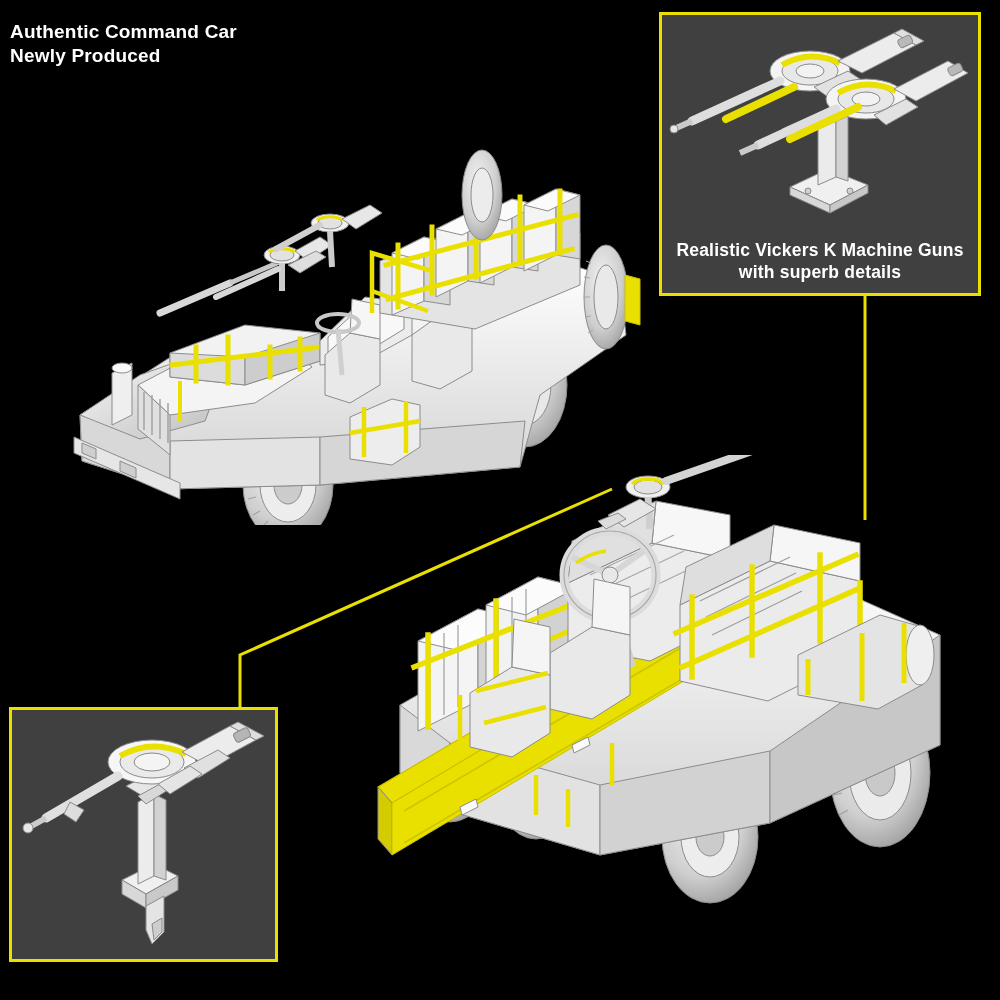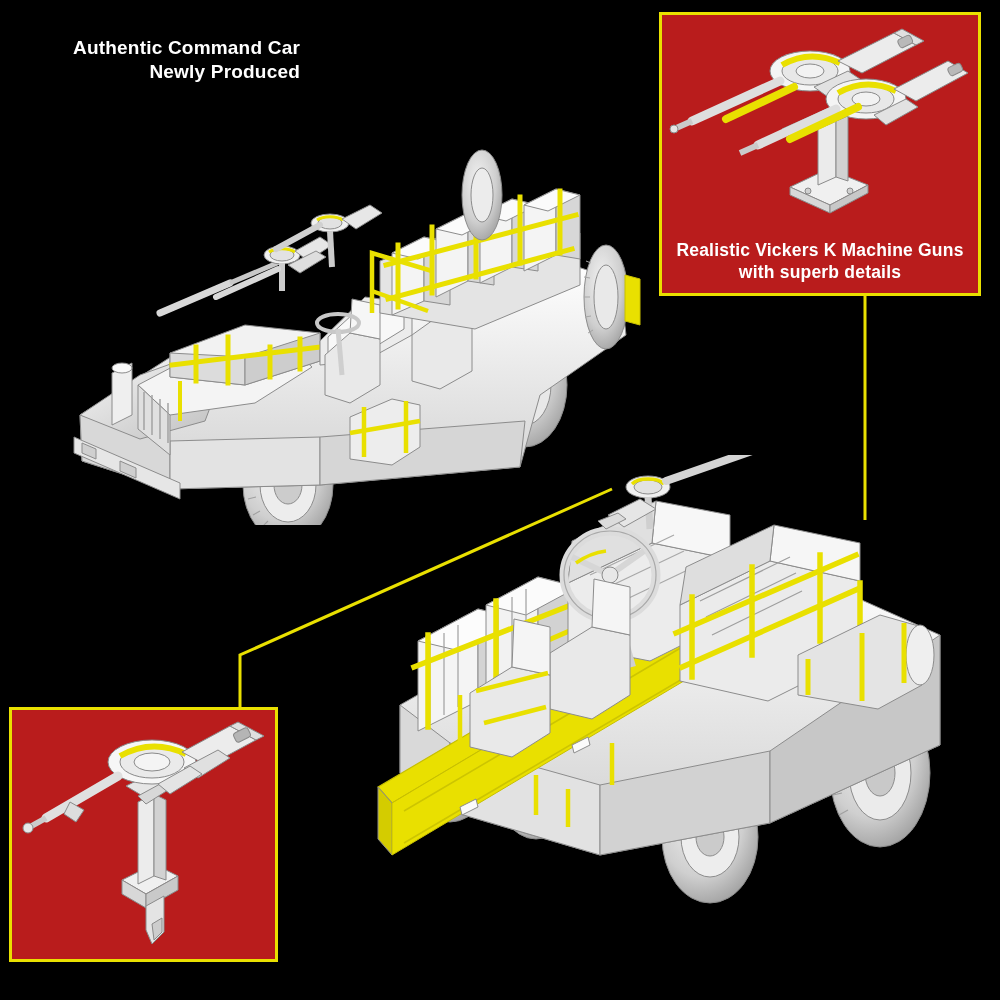--- a/index.html
+++ b/index.html
@@ -5,25 +5,25 @@
   html,body{margin:0;padding:0;background:#000;}
   body{width:1000px;height:1000px;overflow:hidden;font-family:"Liberation Sans",sans-serif;}
   #stage{position:relative;width:1000px;height:1000px;background:#000;overflow:hidden;}
 
   .caption{
     position:absolute;color:#fff;font-weight:bold;
     font-family:"Liberation Sans",sans-serif;
     letter-spacing:.2px;line-height:1.28;
     text-align:center;white-space:pre-line;
   }
-  #title-caption{left:10px;top:36px;width:290px;font-size:19px;text-align:right;}
+  #title-caption{left:10px;top:20px;width:290px;font-size:19px;text-align:left;}
   #guns-caption{left:663px;top:236px;width:314px;font-size:17.5px;}
 
   .inset-box{
-    position:absolute;border:3px solid #e9e000;background:#b91c1c;box-sizing:border-box;
+    position:absolute;border:3px solid #e9e000;background:#404040;box-sizing:border-box;
   }
   #inset-guns{left:659px;top:12px;width:322px;height:284px;}
   #inset-single-gun{left:9px;top:707px;width:269px;height:255px;}
 
   .conn{position:absolute;pointer-events:none;}
   svg{display:block;}
   .art{position:absolute;}
 </style>
 </head>
 <body>

